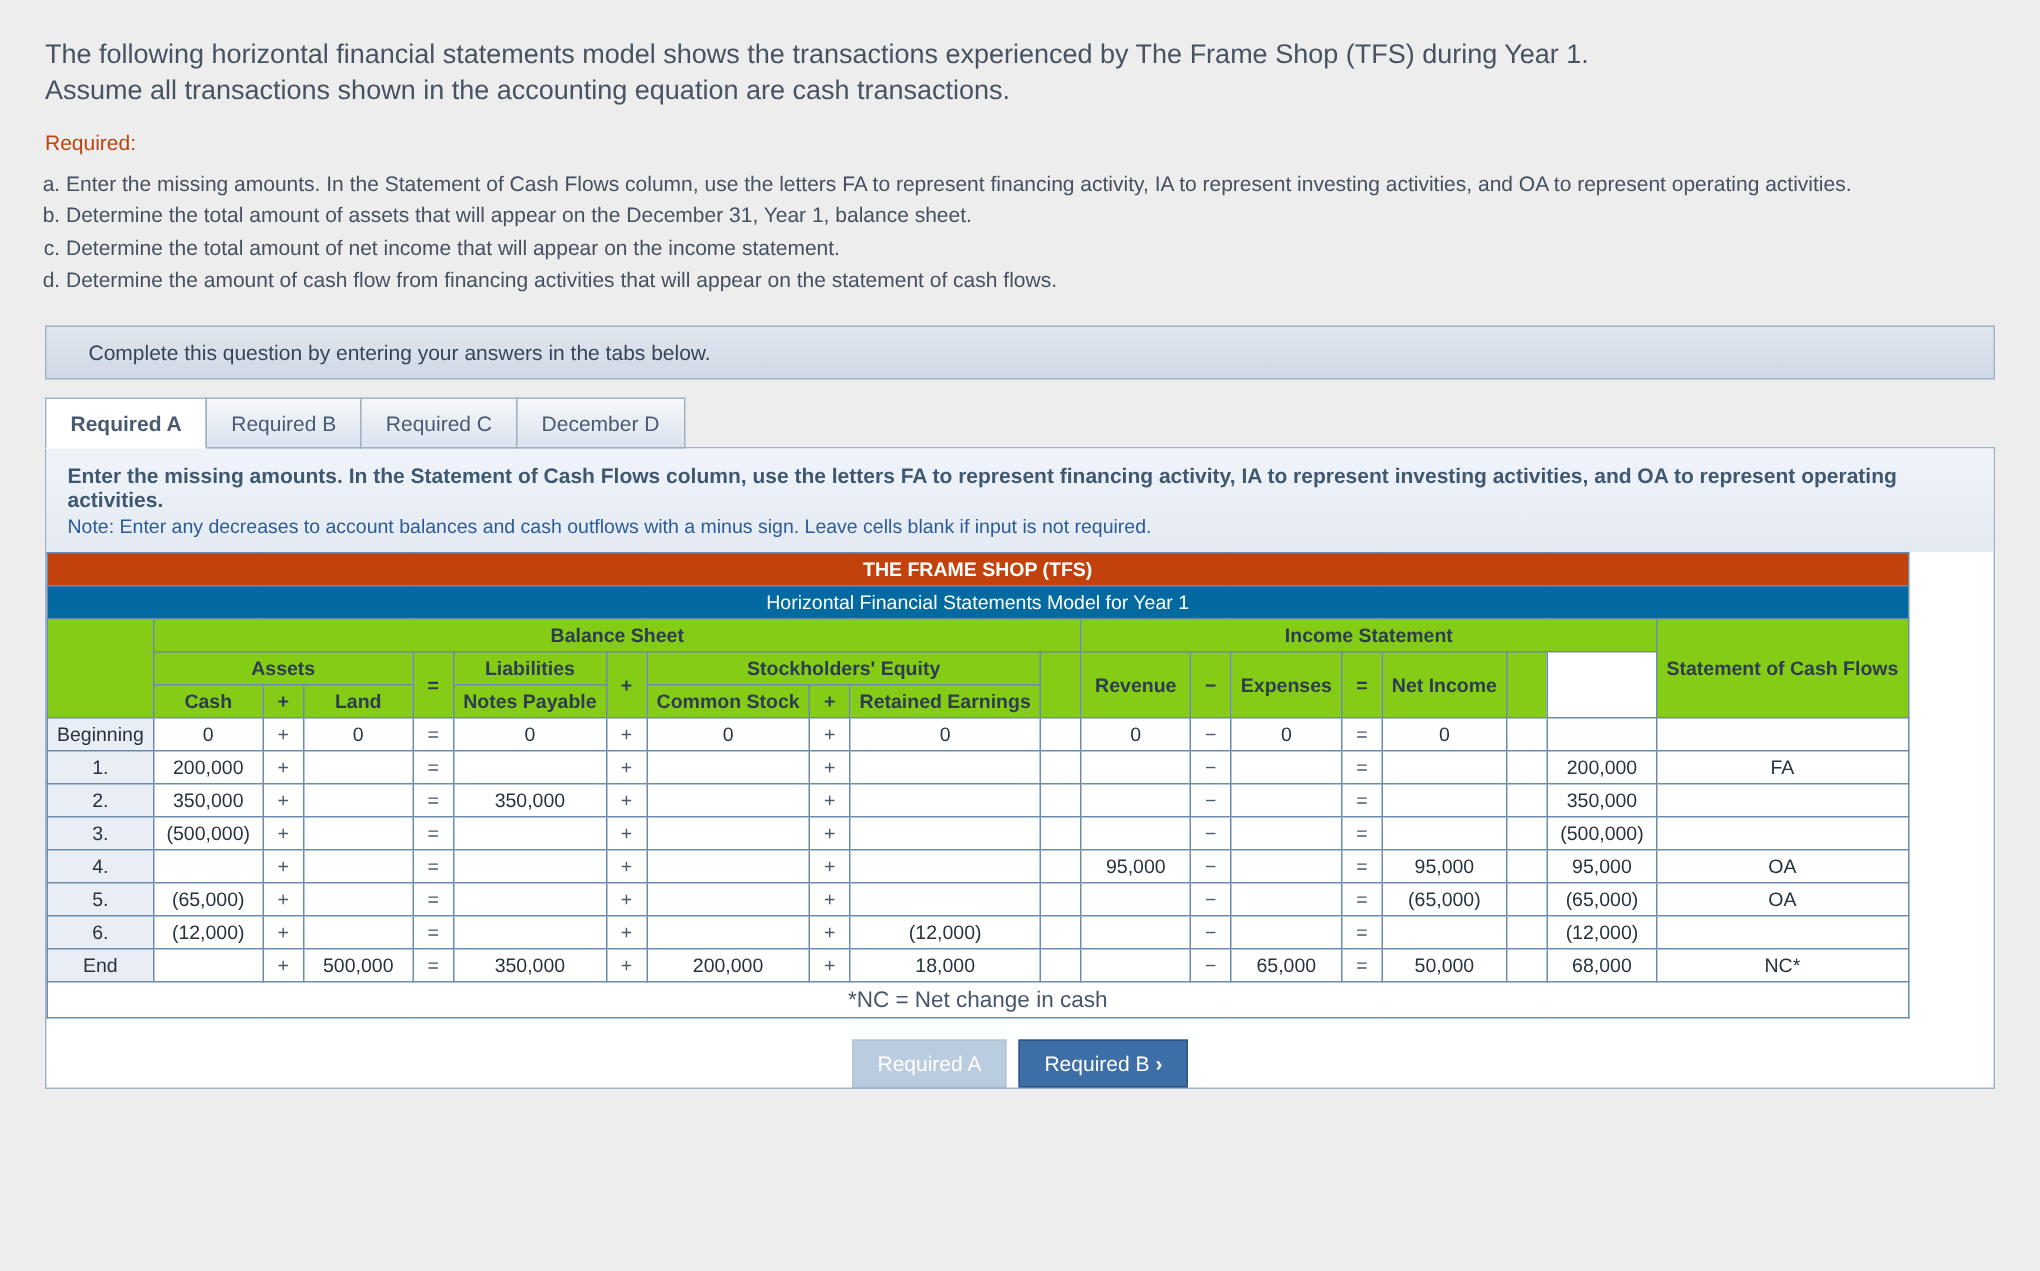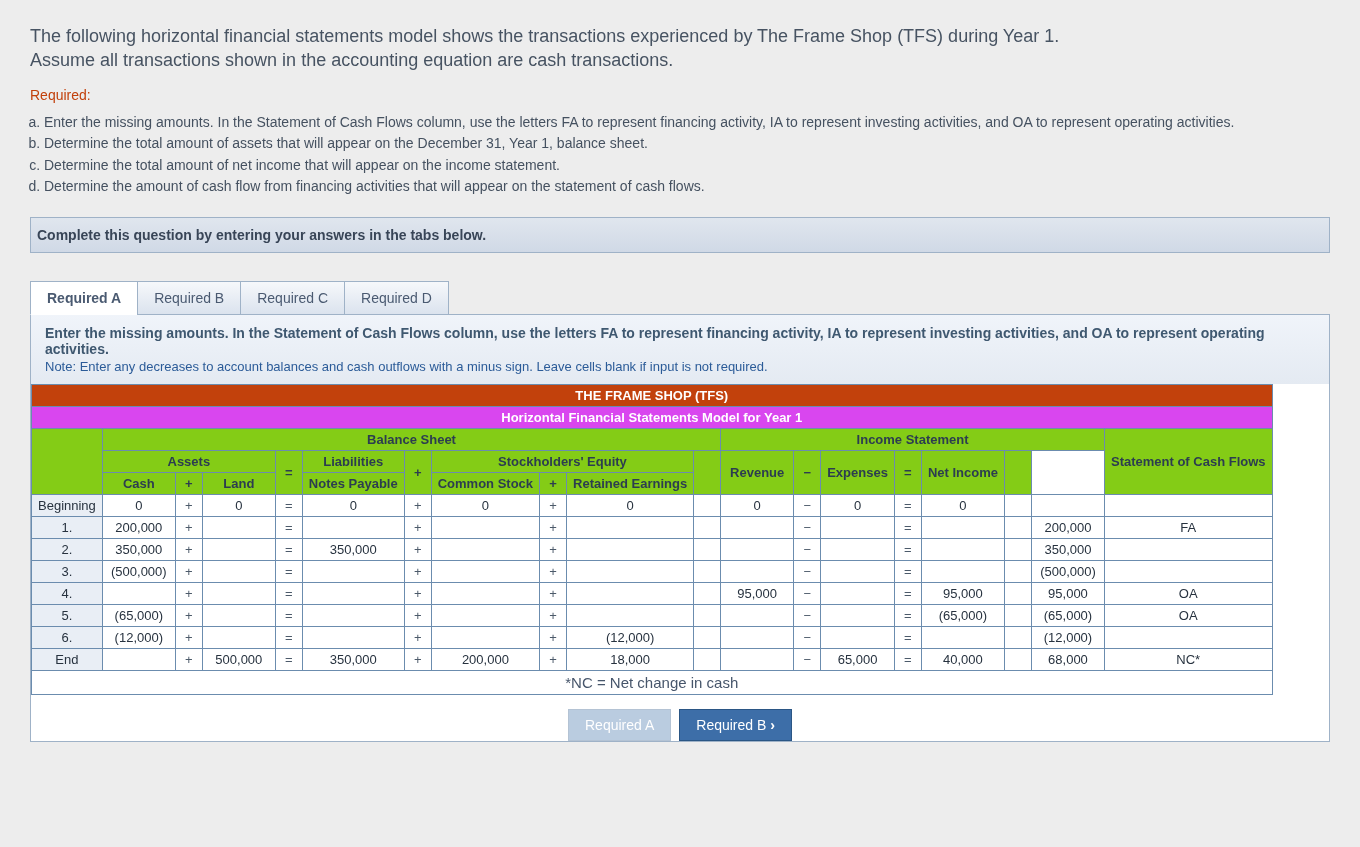--- a/index.html
+++ b/index.html
@@ -1,32 +1,32 @@
 <!DOCTYPE html>
 <html><head>
 <meta charset="utf-8">
 <style>
   html,body{margin:0;padding:0;font-family:Arial,Helvetica,sans-serif;font-size:13px;color:#333;background:#ededed}
   .page{padding:24px 30px;max-width:100%}
   .intro-text{font-size:18px;color:#475362;margin-bottom:14px;line-height:1.35}
   .req-label{font-weight:normal;font-size:14px;color:#c2410c;margin-bottom:10px}
   ol.req{margin:6px 0 20px 14px;padding:0;list-style:lower-alpha;font-size:14px;color:#455160;line-height:1.4}
   ol.req li{margin-bottom:2px}
-  .tabs-instr{background:linear-gradient(#e0e6ee,#d0d9e6);border:1px solid #9fb2c7;padding:9px 6px;font-size:14px;font-weight:bold;color:#384557;margin-bottom:28px}
+  .tabs-instr{background:linear-gradient(#e0e6ee,#d0d9e6);border:1px solid #9fb2c7;padding:9px 28px;font-size:14px;font-weight:normal;color:#384557;margin-bottom:12px}
   .tabbar{display:flex}
   .tab{border:1px solid #9fb2c7;background:linear-gradient(#f6f8fb,#dbe3ee);padding:8px 16px;font-size:14px;color:#4a5a71;margin-right:-1px;cursor:pointer}
   .tab.active{background:#fff;border-bottom:1px solid #fff;font-weight:bold}
   .panel{border:1px solid #9fb2c7;margin-top:-1px;background:#fff}
   .panel-instr{padding:10px 14px;background:linear-gradient(#f0f4fa,#e4eaf2)}
   .panel-instr .main{color:#3f5870;font-size:14px;font-weight:bold}
   .panel-instr .note{color:#2b5b98;font-size:13px;margin-top:2px}
   table.fsm{border-collapse:collapse;font-size:13px;color:#27323f}
   table.fsm th,table.fsm td{border:1px solid #6b8cae;padding:3px 6px;text-align:center;white-space:nowrap}
   .hdr1{background:#c2410c;color:#fff;font-weight:bold}
-  .hdr2{background:#d946ef;color:#fff;font-weight:bold}
+  .hdr2{background:#0369a1;color:#fff;font-weight:normal}
   .hdr3{background:#84cc16;color:#2c3d50;font-weight:bold}
   .rowlabel{background:#e9eef5;font-weight:normal;text-align:left;padding-left:8px}
   td.op{width:14px;color:#4c5a6a}
   td.num{text-align:right;padding-right:8px;min-width:60px}
   td.cftxt{min-width:34px}
   td.input{background:#fff}
   .footnote{font-size:15px;color:#47566b;padding:4px 8px;text-align:left}
   .nav{margin:14px 0 0 0;display:flex;justify-content:center;gap:8px}
   .nav .btn{background:#3d6ea8;color:#fff;padding:7px 16px;font-size:14px;border:1px solid #2b5685;cursor:pointer}
   .nav .btn.ghost{opacity:.35}
@@ -50,21 +50,21 @@
     <li>Determine the total amount of net income that will appear on the income statement.</li>
     <li>Determine the amount of cash flow from financing activities that will appear on the statement of cash flows.</li>
   </ol>
 
   <div class="tabs-instr">Complete this question by entering your answers in the tabs below.</div>
 
   <div class="tabbar">
     <div class="tab active">Required A</div>
     <div class="tab">Required B</div>
     <div class="tab">Required C</div>
-    <div class="tab">Required D</div>
+    <div class="tab">December D</div>
   </div>
 
   <div class="panel">
     <div class="panel-instr">
       <div class="main">Enter the missing amounts. In the Statement of Cash Flows column, use the letters FA to represent financing activity, IA to represent investing activities, and OA to represent operating activities.</div>
       <div class="note">Note: Enter any decreases to account balances and cash outflows with a minus sign. Leave cells blank if input is not required.</div>
     </div>
 
     <table class="fsm">
       <tbody>
@@ -262,21 +262,21 @@
             <td class="num input">350,000</td>
             <td class="op">+</td>
             <td class="num input">200,000</td>
             <td class="op">+</td>
             <td class="num input">18,000</td>
             <td class="op"></td>
             <td class="num input"></td>
             <td class="op">−</td>
             <td class="num input">65,000</td>
             <td class="op">=</td>
-            <td class="num input">40,000</td>
+            <td class="num input">50,000</td>
             <td class="op"></td>
             <td class="num input">68,000</td>
             <td class="cftxt input">NC*</td>
           </tr>
         </tbody>
 
       <tbody>
           <tr>
             <td class="footnote" colspan="22">*NC = Net change in cash</td>
           </tr>

